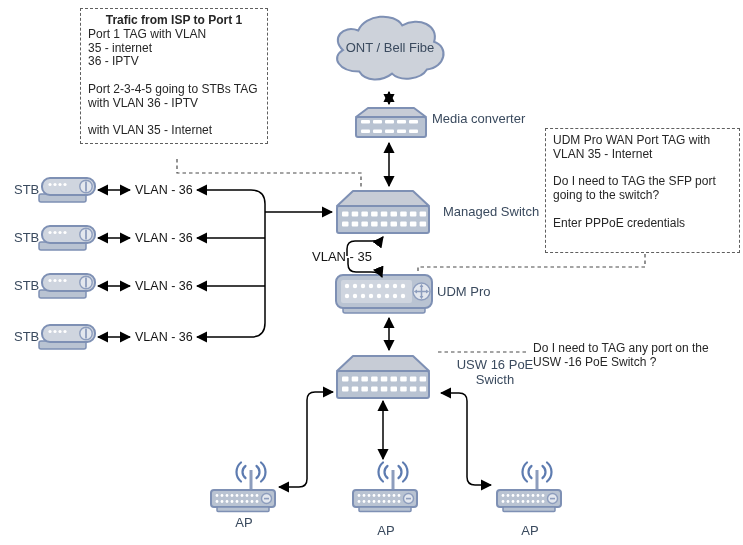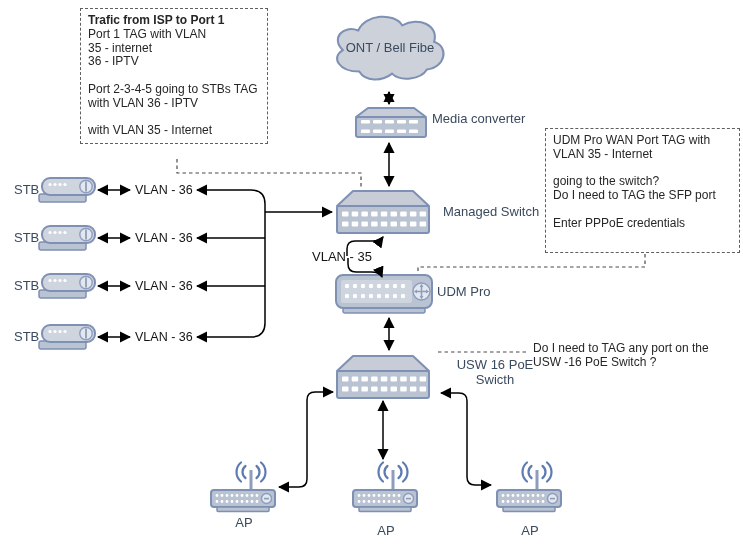--- a/index.html
+++ b/index.html
@@ -5,21 +5,21 @@
   html,body{margin:0;padding:0;background:#fff;}
   .diagram{position:relative;width:743px;height:545px;background:#ffffff;
            font-family:"Liberation Sans",sans-serif;overflow:hidden;}
   .abs{position:absolute;}
   .wires{position:absolute;left:0;top:0;width:743px;height:545px;pointer-events:none;}
   .wire{stroke:var(--line,#000);stroke-width:1.5;fill:none;}
   .dash{stroke:var(--dash,#4a4a4a);stroke-width:1.2;fill:none;stroke-dasharray:3.5,3;}
   .note{border:1px dashed #5f5f5f;background:#fff;padding:5px 7px;
         font-size:12px;line-height:13.8px;color:var(--note-text,#262626);}
   .note-line{min-height:13.8px;white-space:nowrap;}
-  .bold{font-weight:bold;}
+  .bold{font-weight:bold;text-align:center;}
   .dev-label{font-size:13px;color:var(--label,#3a4a5e);white-space:nowrap;}
   .vlan-label{font-size:12.5px;color:#141414;white-space:nowrap;}
   .center{text-align:center;}
   
   .shape{fill:var(--device-fill,#b9c3d2);stroke:var(--device-stroke,#7e90b4);stroke-width:2;stroke-linejoin:round;}
   .shape-thin{fill:var(--device-fill,#b9c3d2);stroke:var(--device-stroke,#7e90b4);stroke-width:1.5;stroke-linejoin:round;}
   .shape-top{fill:var(--device-top,#c7ccd6);stroke:var(--device-stroke,#7e90b4);stroke-width:2;stroke-linejoin:round;}
   .shape-light{fill:var(--device-fill-light,#cfd5df);stroke:var(--device-stroke,#7e90b4);stroke-width:2;}
   .inner{fill:var(--device-fill-light,#cfd5df);}
   .port{fill:#ffffff;}
@@ -349,22 +349,22 @@
     <div class="note-line">Port 2-3-4-5 going to STBs TAG</div>
     <div class="note-line">with VLAN 36 - IPTV</div>
     <div class="note-line"></div>
     <div class="note-line">with VLAN 35 - Internet</div>
   </div>
 
   <div class="abs note" style="left:545px;top:128px;width:179px;height:113px;">
     <div class="note-line">UDM Pro WAN Port TAG with</div>
     <div class="note-line">VLAN 35 - Internet</div>
     <div class="note-line"></div>
+    <div class="note-line">Do I need to TAG the SFP port</div>
     <div class="note-line">going to the switch?</div>
-    <div class="note-line">Do I need to TAG the SFP port</div>
     <div class="note-line"></div>
     <div class="note-line">Enter PPPoE credentials</div>
   </div>
 
   <div class="abs" style="left:533px;top:341px;font-size:12px;line-height:14px;color:var(--note-text,#262626);">
     <div class="note-line">Do I need to TAG any port on the</div>
     <div class="note-line">USW -16 PoE Switch ?</div>
   </div>
 
   <div class="abs vlan-label" style="left:312px;top:249px;font-size:13px;">VLAN - 35</div>

